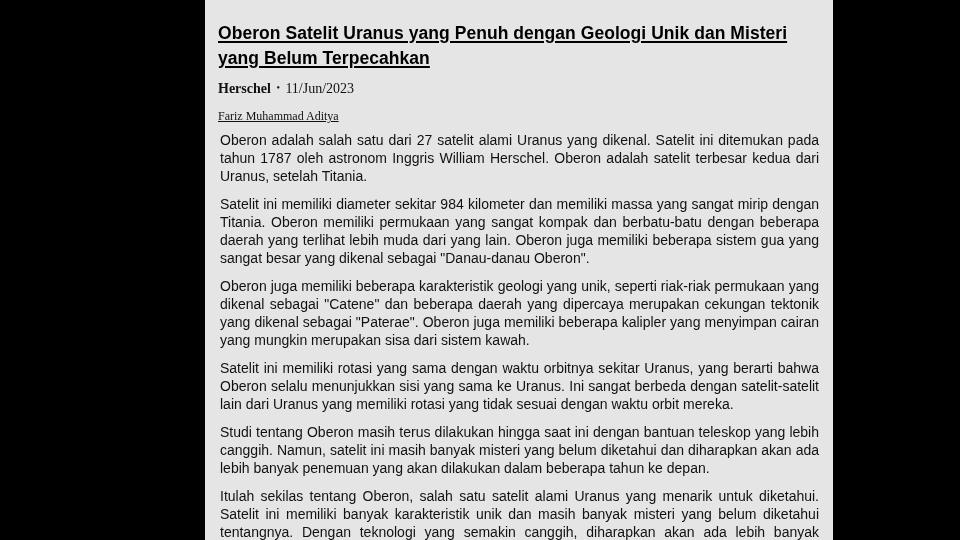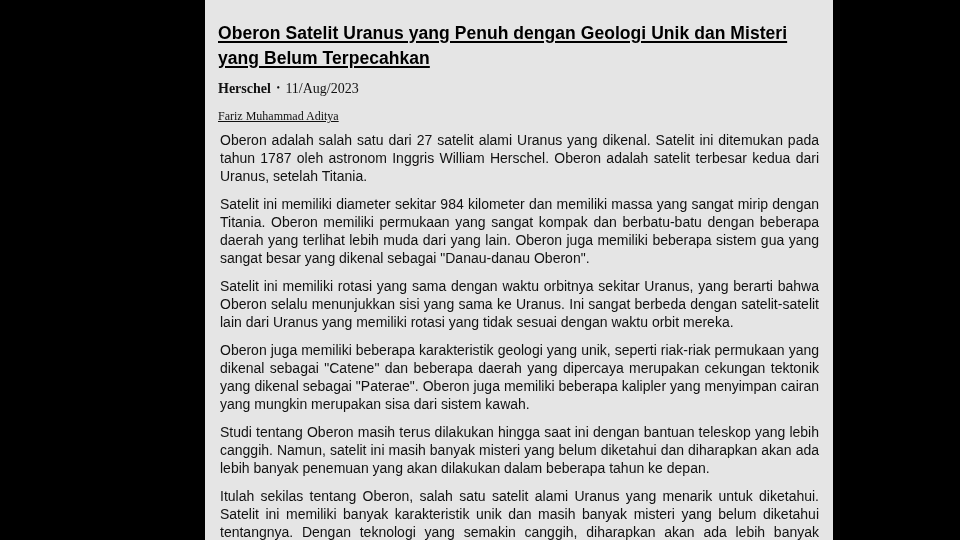--- a/index.html
+++ b/index.html
@@ -75,26 +75,26 @@
 <body>
 
 <div class="page">
   <h1 class="title">
     <span>Oberon Satelit Uranus yang Penuh dengan Geologi Unik dan Misteri yang Belum Terpecahkan</span>
   </h1>
 
   <div class="meta">
     <span class="category">Herschel</span>
     <span class="sep">•</span>
-    <span class="date">11/Aug/2023</span>
+    <span class="date">11/Jun/2023</span>
   </div>
 
   <a class="author">Fariz Muhammad Aditya</a>
 
   <div class="body">
     <p>Oberon adalah salah satu dari 27 satelit alami Uranus yang dikenal. Satelit ini ditemukan pada tahun 1787 oleh astronom Inggris William Herschel. Oberon adalah satelit terbesar kedua dari Uranus, setelah Titania.</p>
     <p>Satelit ini memiliki diameter sekitar 984 kilometer dan memiliki massa yang sangat mirip dengan Titania. Oberon memiliki permukaan yang sangat kompak dan berbatu-batu dengan beberapa daerah yang terlihat lebih muda dari yang lain. Oberon juga memiliki beberapa sistem gua yang sangat besar yang dikenal sebagai "Danau-danau Oberon".</p>
+    <p>Oberon juga memiliki beberapa karakteristik geologi yang unik, seperti riak-riak permukaan yang dikenal sebagai "Catene" dan beberapa daerah yang dipercaya merupakan cekungan tektonik yang dikenal sebagai "Paterae". Oberon juga memiliki beberapa kalipler yang menyimpan cairan yang mungkin merupakan sisa dari sistem kawah.</p>
     <p>Satelit ini memiliki rotasi yang sama dengan waktu orbitnya sekitar Uranus, yang berarti bahwa Oberon selalu menunjukkan sisi yang sama ke Uranus. Ini sangat berbeda dengan satelit-satelit lain dari Uranus yang memiliki rotasi yang tidak sesuai dengan waktu orbit mereka.</p>
-    <p>Oberon juga memiliki beberapa karakteristik geologi yang unik, seperti riak-riak permukaan yang dikenal sebagai "Catene" dan beberapa daerah yang dipercaya merupakan cekungan tektonik yang dikenal sebagai "Paterae". Oberon juga memiliki beberapa kalipler yang menyimpan cairan yang mungkin merupakan sisa dari sistem kawah.</p>
     <p>Studi tentang Oberon masih terus dilakukan hingga saat ini dengan bantuan teleskop yang lebih canggih. Namun, satelit ini masih banyak misteri yang belum diketahui dan diharapkan akan ada lebih banyak penemuan yang akan dilakukan dalam beberapa tahun ke depan.</p>
     <p>Itulah sekilas tentang Oberon, salah satu satelit alami Uranus yang menarik untuk diketahui. Satelit ini memiliki banyak karakteristik unik dan masih banyak misteri yang belum diketahui tentangnya. Dengan teknologi yang semakin canggih, diharapkan akan ada lebih banyak penemuan mengenai Oberon di masa depan.</p>
   </div>
 </div>
 
 </body></html>

